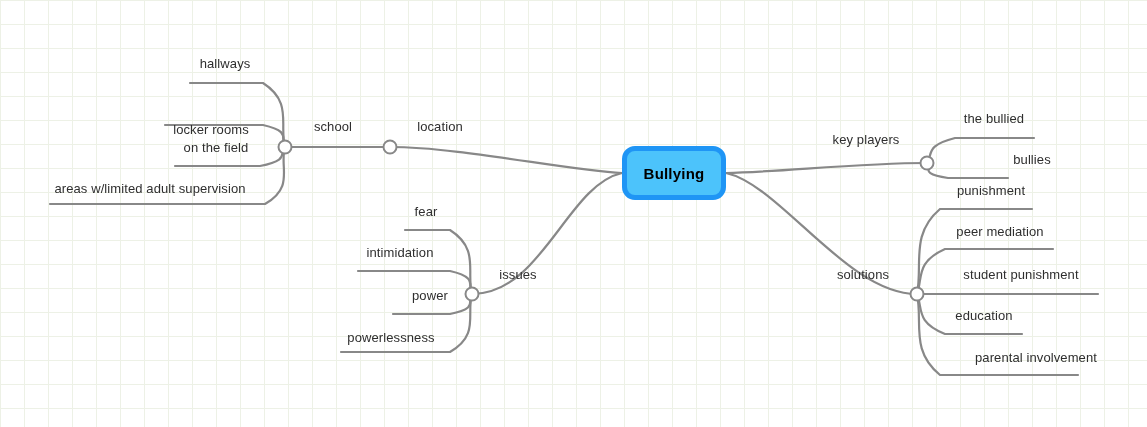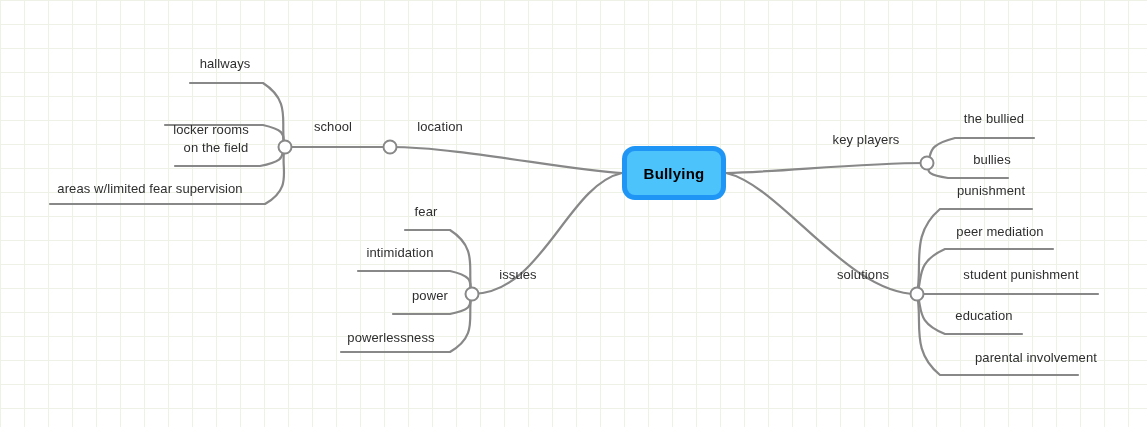--- a/index.html
+++ b/index.html
@@ -94,29 +94,29 @@
   <div class="root-node" id="root-node" style="left: 622px; top: 146px; width: 104px; height: 54px;">
     <span>Bullying</span>
   </div>
 
   <div id="labels">
       <div class="mm-label anchor-mid" style="left: 440px; top: 135px;">location</div>
       <div class="mm-label anchor-mid" style="left: 333px; top: 135px;">school</div>
       <div class="mm-label anchor-mid" style="left: 225px; top: 72px;">hallways</div>
       <div class="mm-label anchor-mid" style="left: 211px; top: 114px; margin-top: 24px;">locker rooms</div>
       <div class="mm-label anchor-mid" style="left: 216px; top: 156px;">on the field</div>
-      <div class="mm-label anchor-mid" style="left: 150px; top: 197px;">areas w/limited fear supervision</div>
+      <div class="mm-label anchor-mid" style="left: 150px; top: 197px;">areas w/limited adult supervision</div>
       <div class="mm-label anchor-mid" style="left: 518px; top: 283px;">issues</div>
       <div class="mm-label anchor-mid" style="left: 426px; top: 220px;">fear</div>
       <div class="mm-label anchor-mid" style="left: 400px; top: 261px;">intimidation</div>
       <div class="mm-label anchor-mid" style="left: 418px; top: 304px; margin-left: 12px;">power</div>
       <div class="mm-label anchor-mid" style="left: 391px; top: 346px;">powerlessness</div>
       <div class="mm-label anchor-mid" style="left: 866px; top: 148px;">key players</div>
       <div class="mm-label anchor-mid" style="left: 994px; top: 127px;">the bullied</div>
-      <div class="mm-label anchor-mid" style="left: 980px; top: 168px; padding-left: 24px;">bullies</div>
+      <div class="mm-label anchor-mid" style="left: 1020px; top: 168px; padding-left: 24px;">bullies</div>
       <div class="mm-label anchor-mid" style="left: 863px; top: 283px;">solutions</div>
       <div class="mm-label anchor-mid" style="left: 991px; top: 199px;">punishment</div>
       <div class="mm-label anchor-mid" style="left: 1000px; top: 240px;">peer mediation</div>
       <div class="mm-label anchor-mid" style="left: 1021px; top: 283px;">student punishment</div>
       <div class="mm-label anchor-mid" style="left: 984px; top: 324px;">education</div>
       <div class="mm-label anchor-mid" style="left: 1016px; top: 366px; margin-left: 20px;">parental involvement</div>
     </div>
 
 </div>
 

